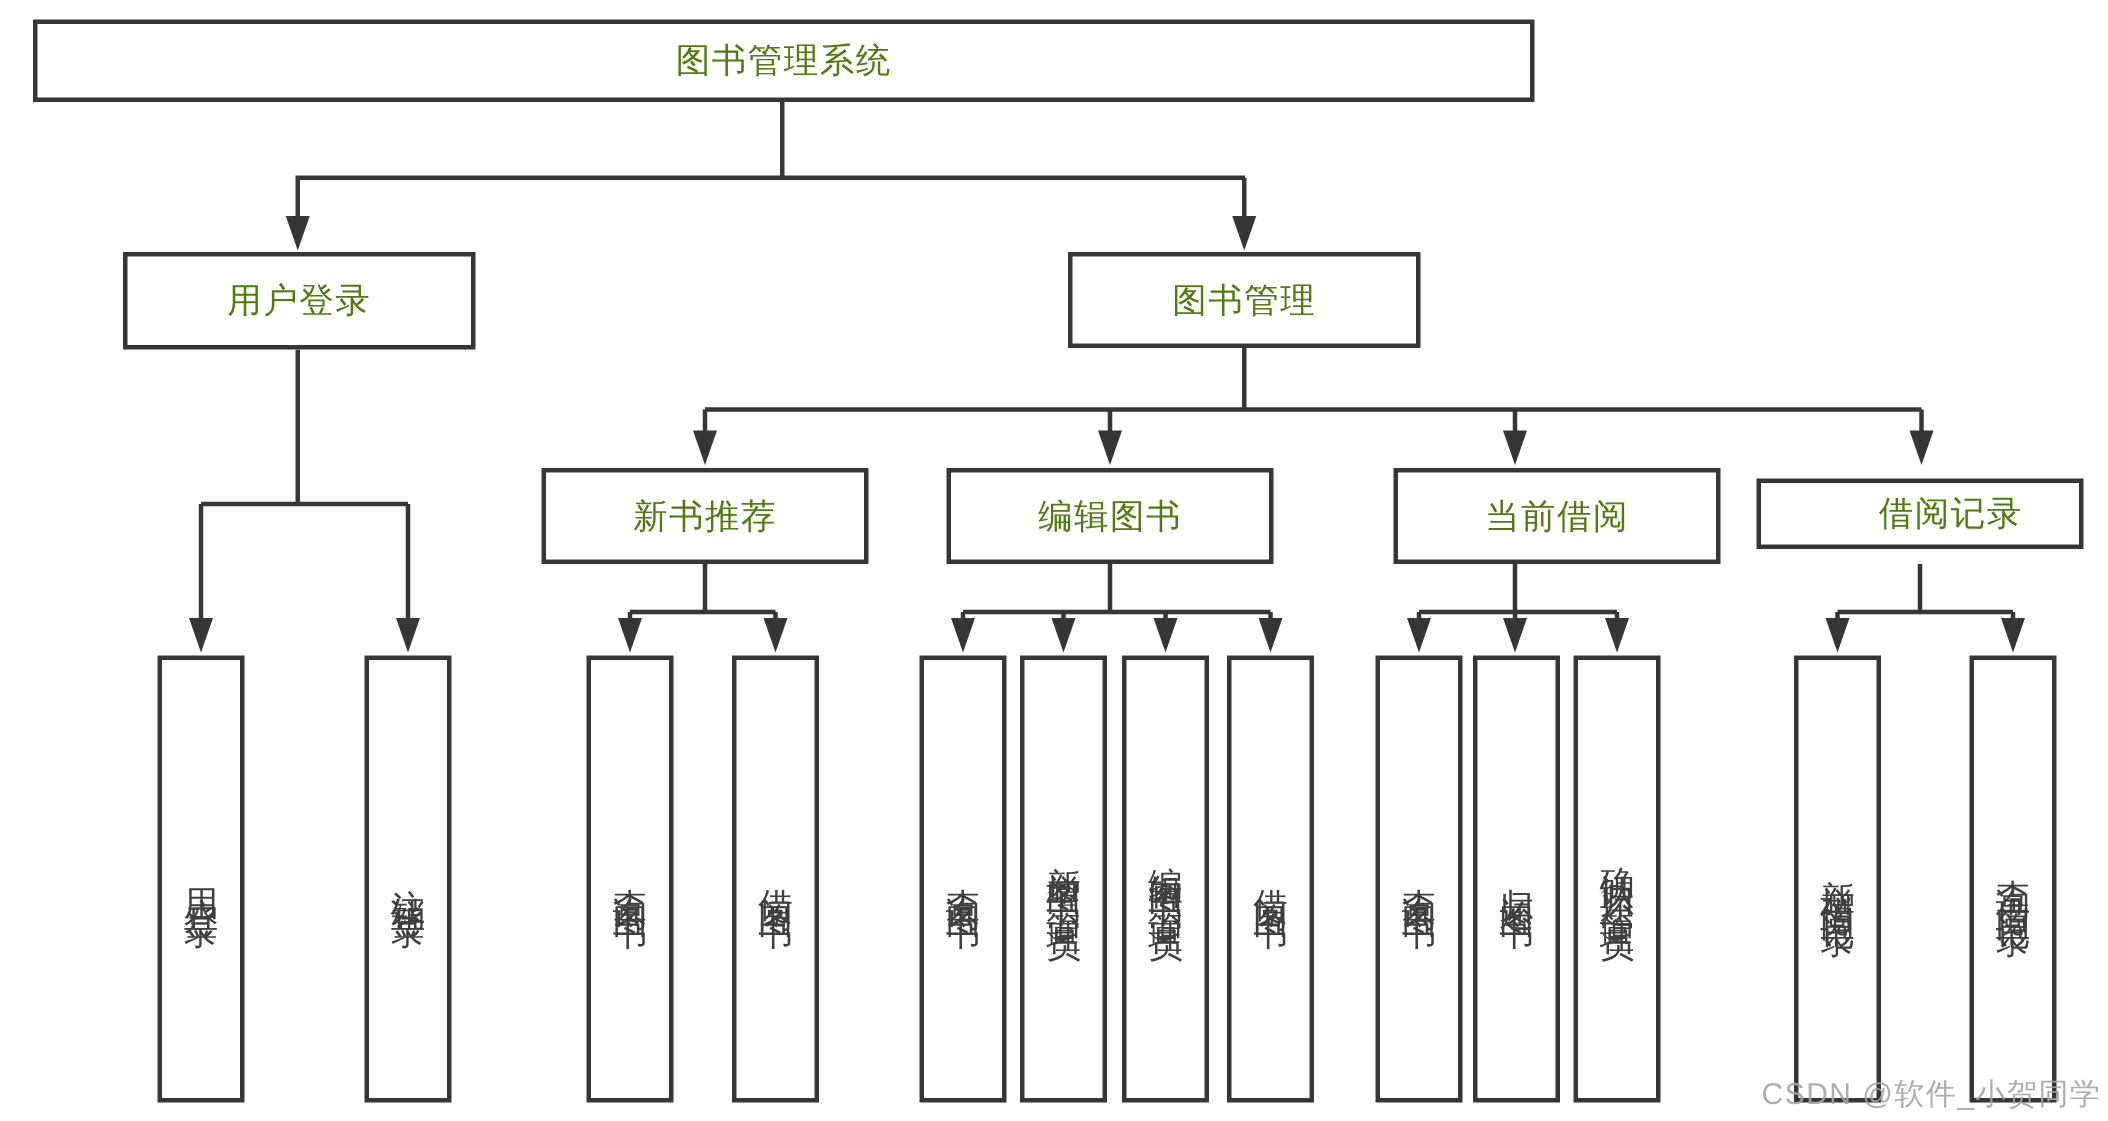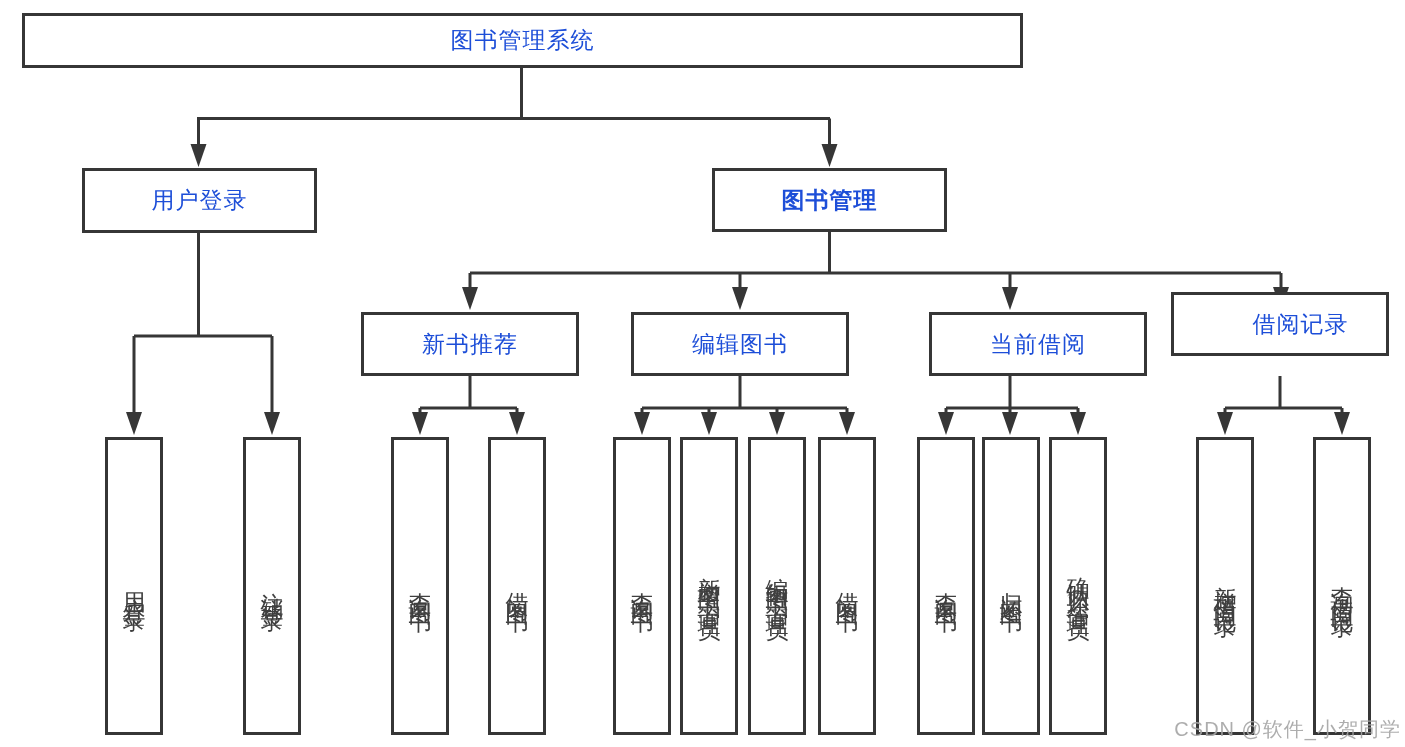--- a/index.html
+++ b/index.html
@@ -23,21 +23,21 @@
     background: #ffffff;
     border: 3px solid #363636;
     display: flex;
     align-items: center;
     justify-content: center;
   }
   .node.h span {
     font-size: 23px;
     letter-spacing: 1px;
     white-space: nowrap;
-    color: #1d4ed8;
+    color: #4d7c0f;
   }
   .node.v span {
     writing-mode: vertical-rl;
     text-orientation: mixed;
     font-size: 23px;
     letter-spacing: 6px;
     line-height: 1;
     color: #3f3f3f;
   }
   .watermark {
@@ -95,34 +95,34 @@
     </g>
   </svg>
 
   <div class="node h" style="left:22px; top:13px; width:1001px; height:55px;">
     <span>图书管理系统</span>
   </div>
 
   <div class="node h" style="left:82px; top:168px; width:235px; height:65px;">
     <span>用户登录</span>
   </div>
-  <div class="node h" style="left:712px; top:168px; width:235px; height:64px;font-weight:bold;">
+  <div class="node h" style="left:712px; top:168px; width:235px; height:64px;">
     <span>图书管理</span>
   </div>
 
   <div class="node h" style="left:361px; top:312px; width:218px; height:64px;">
     <span>新书推荐</span>
   </div>
   <div class="node h" style="left:631px; top:312px; width:218px; height:64px;">
     <span>编辑图书</span>
   </div>
   <div class="node h" style="left:901px; top:312px; width:218px; height:64px;margin-left:28px;">
     <span>当前借阅</span>
   </div>
-  <div class="node h" style="left:1171px; top:292px; width:218px; height:64px;padding-left:41px;">
+  <div class="node h" style="left:1171px; top:319px; width:218px; height:47px;padding-left:41px;">
     <span>借阅记录</span>
   </div>
 
   <div class="node v" style="left:105px; top:437px; width:58px; height:298px;">
     <span>用户登录</span>
   </div>
   <div class="node v" style="left:243px; top:437px; width:58px; height:298px;">
     <span>注销登录</span>
   </div>
 

